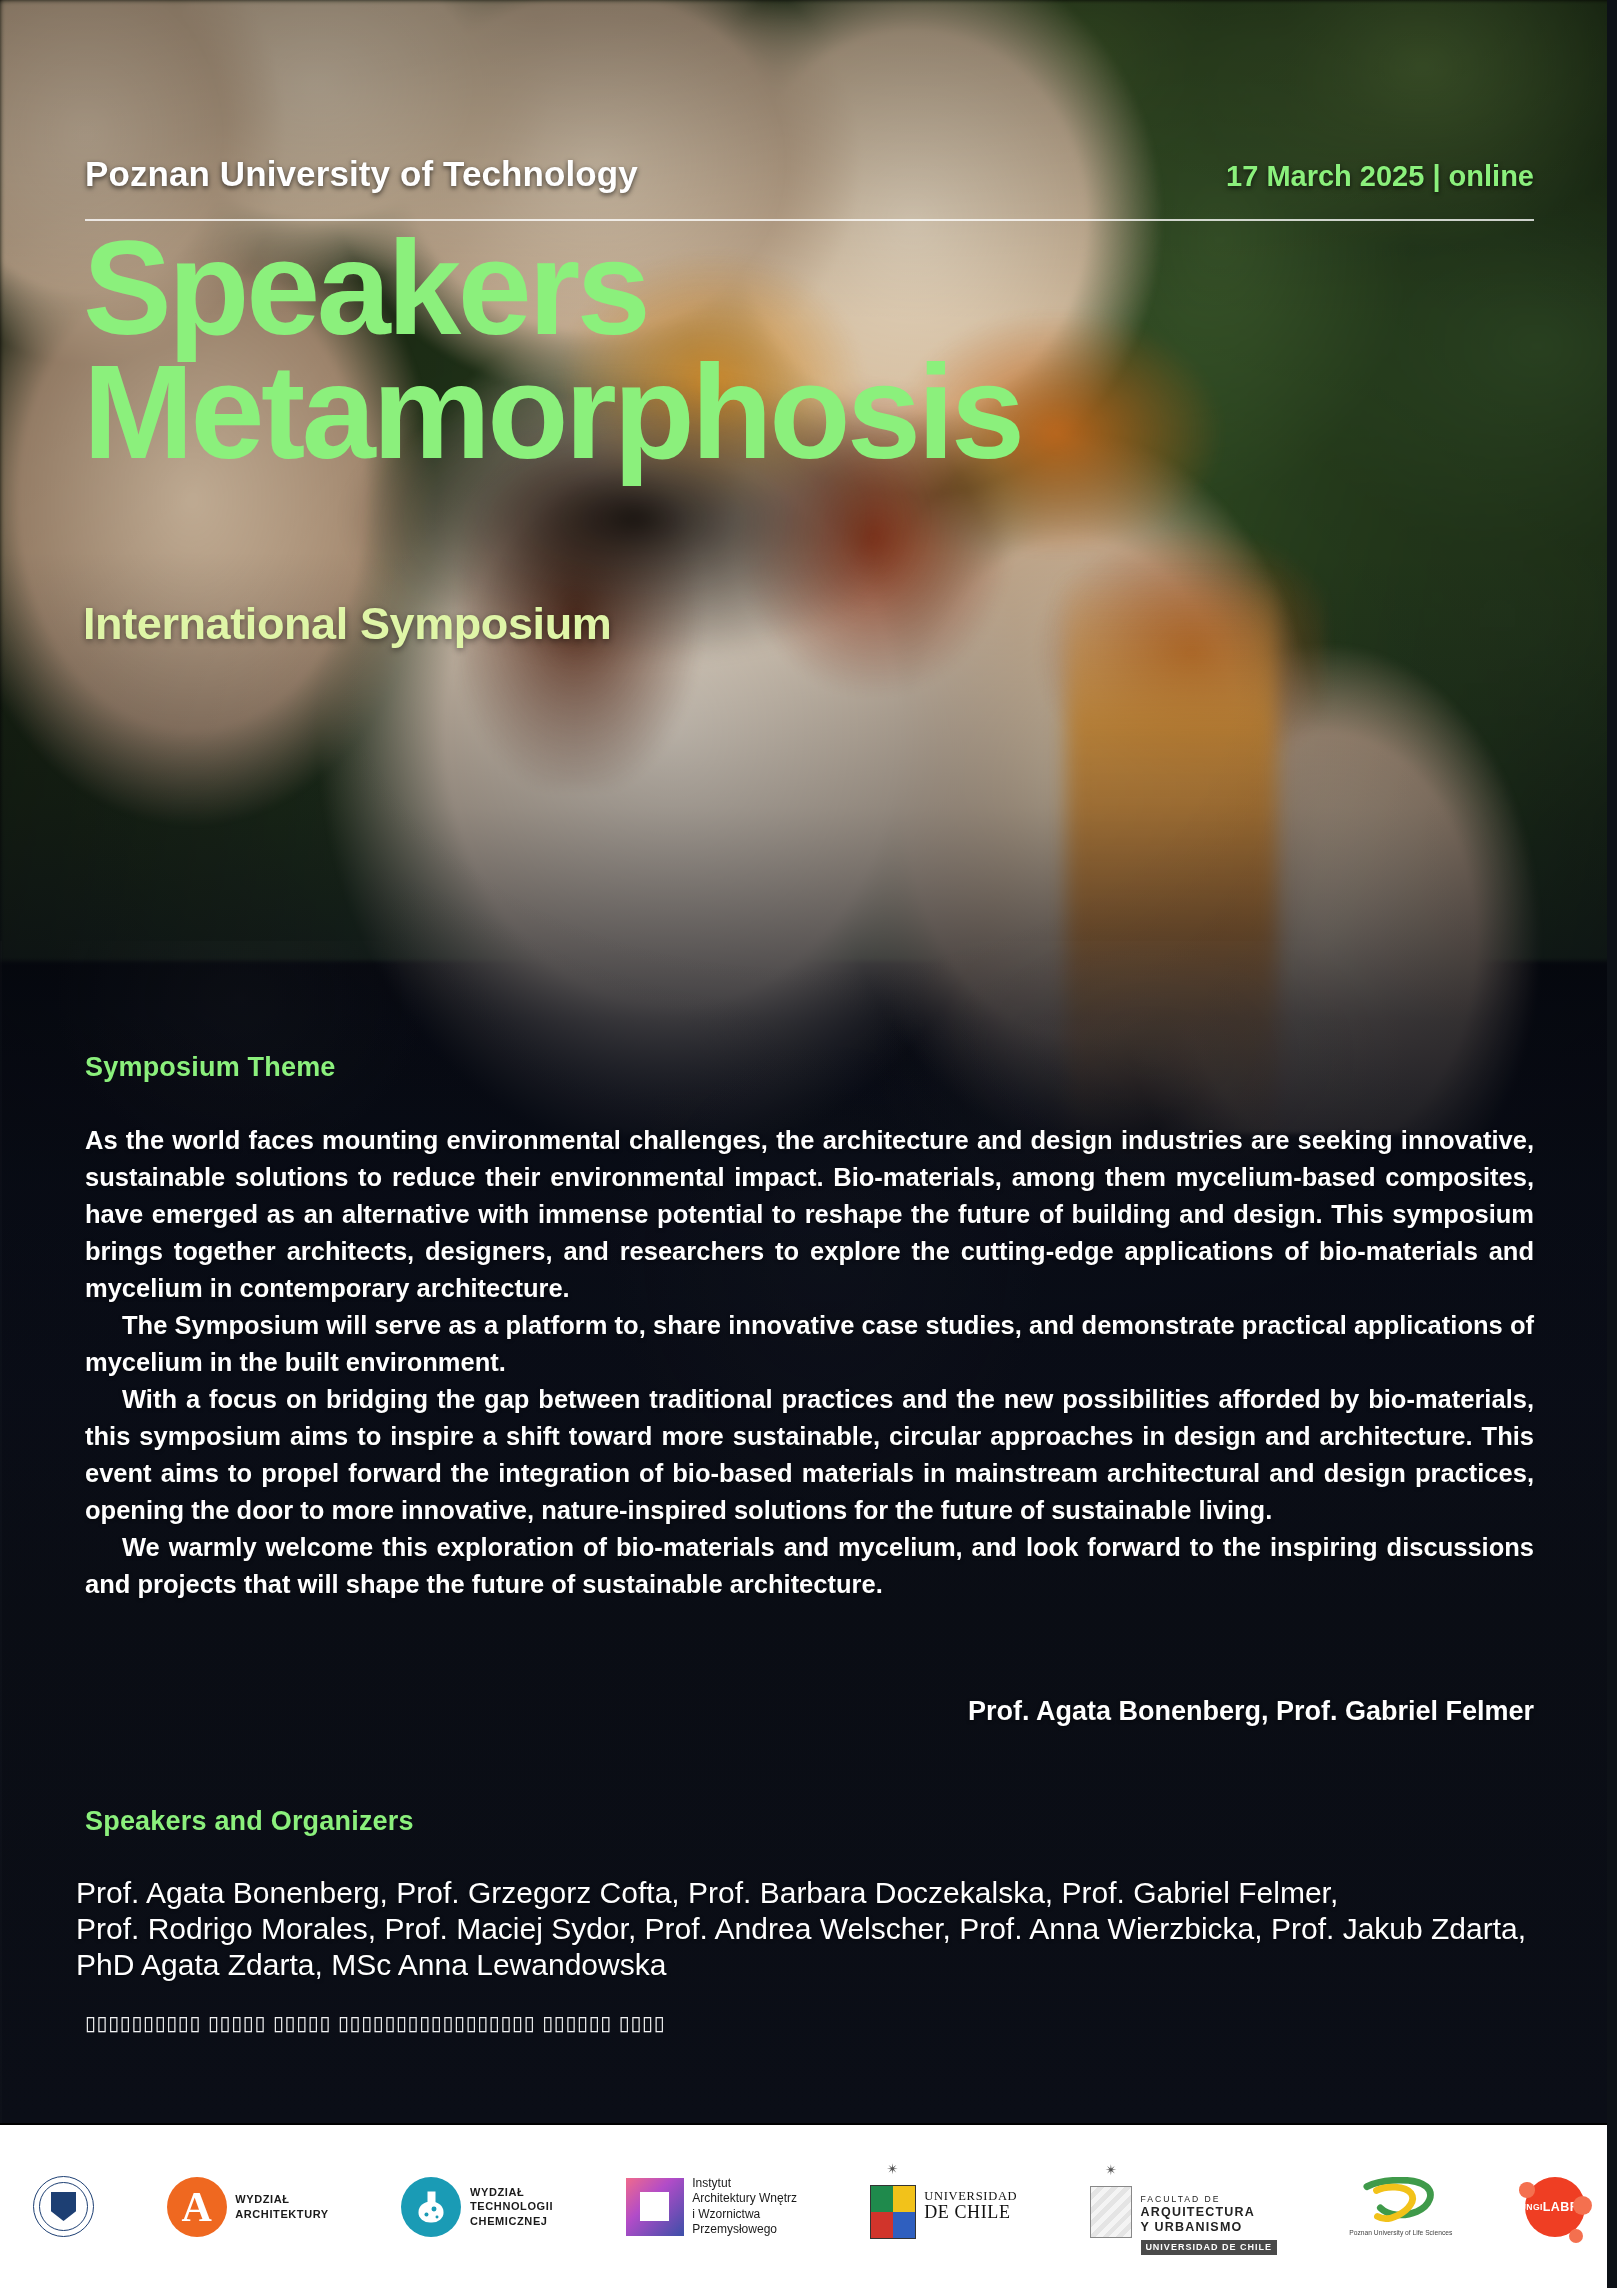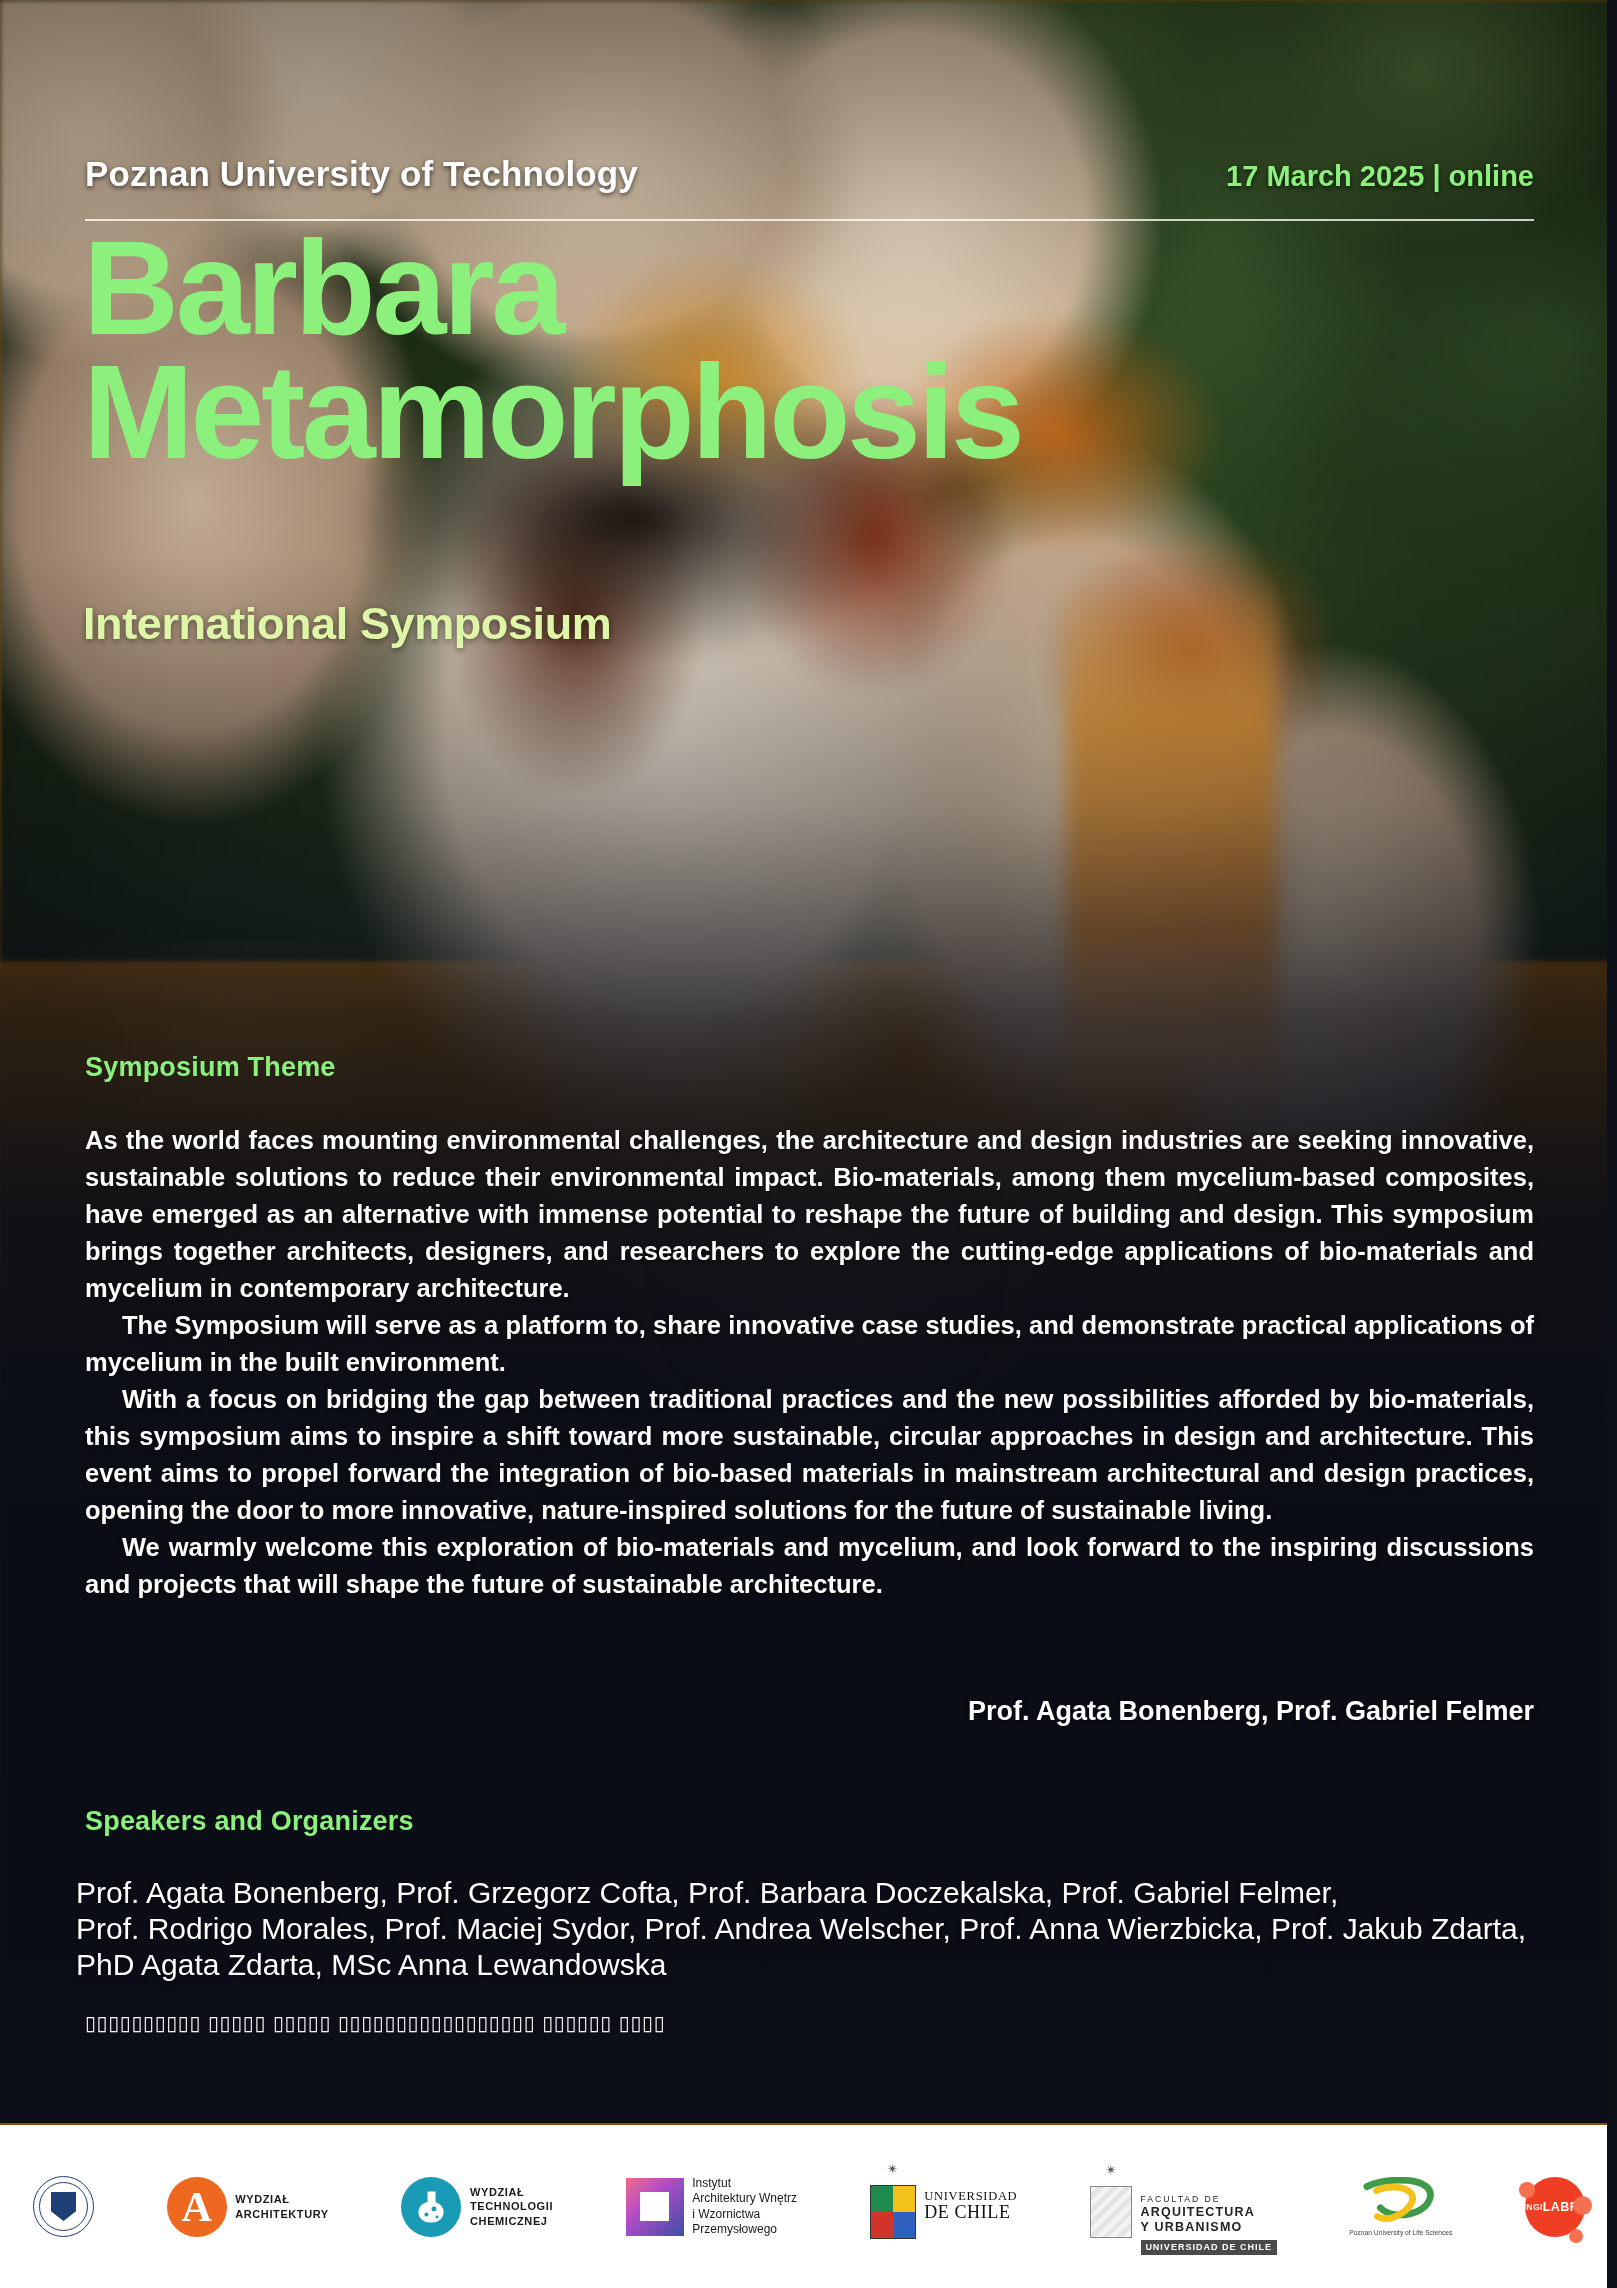--- a/index.html
+++ b/index.html
@@ -11,21 +11,21 @@
     background: #0d1117;
     font-family: "Liberation Sans", sans-serif;
     overflow: hidden;
   }
 
   .poster {
     position: relative;
     width: 1607px;
     height: 2288px;
     overflow: hidden;
-    background: #a16207;
+    background: #000000;
   }
 
   
   .bg {
     position: absolute;
     inset: 0;
     z-index: 0;
     overflow: hidden;
   }
 
@@ -455,21 +455,21 @@
 
   <div class="content">
 
     <div class="header">
       <div class="header-org">Poznan University of Technology</div>
       <div class="header-date">17 March 2025 | online</div>
     </div>
     <div class="header-rule"></div>
 
     <h1 class="title">
-      <span class="title-line">Barbara</span>
+      <span class="title-line">Speakers</span>
       <span class="title-line">Metamorphosis</span>
     </h1>
 
     <h2 class="subtitle">
       <span class="subtitle-line">International Symposium</span>
     </h2>
 
     <div class="section-head" id="theme-head">Symposium Theme</div>
 
     <div class="body-copy">

